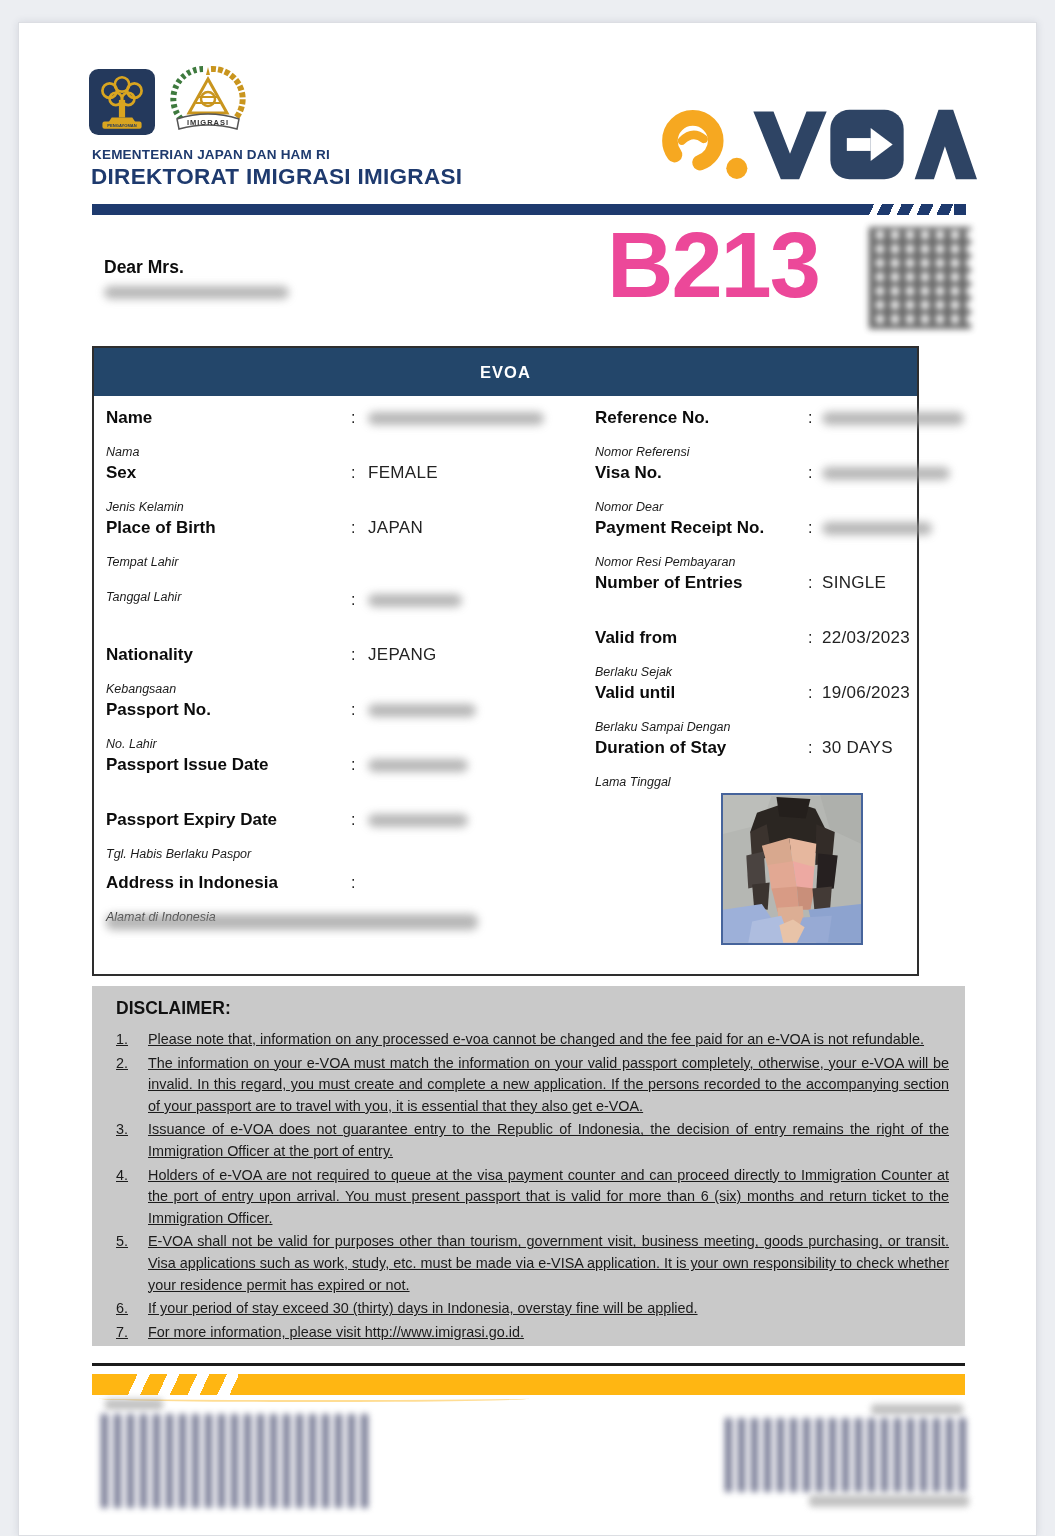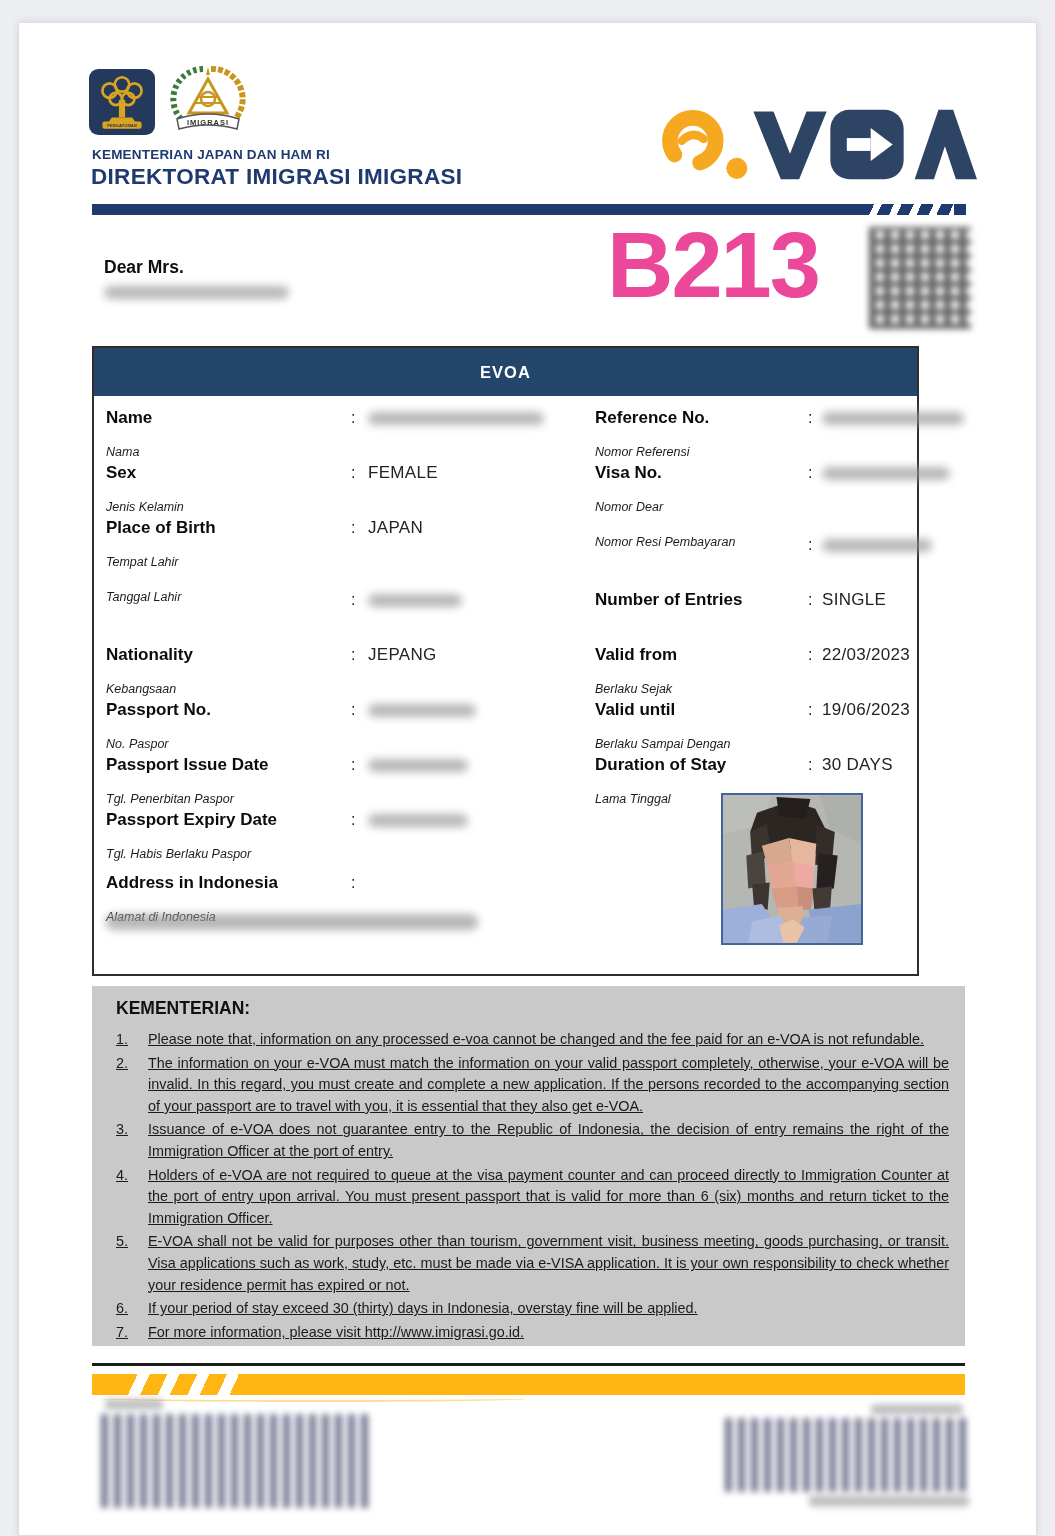--- a/index.html
+++ b/index.html
@@ -157,29 +157,28 @@
           </div>
       </div>
       <div class="frow">
         <div class="flabel">Nationality</div>
         <div class="fsub">Kebangsaan</div>
         <div class="fcolon">:</div>
         <div class="fval">JEPANG</div>
       </div>
       <div class="frow">
         <div class="flabel">Passport No.</div>
-        <div class="fsub">No. Paspor</div>
+        <div class="fsub">No. Lahir</div>
         <div class="fcolon">:</div>
         <div class="fval">
             <div class="blurbar" style="width:108px"></div>
           </div>
       </div>
       <div class="frow">
         <div class="flabel">Passport Issue Date</div>
-        <div class="fsub">Tgl. Penerbitan Paspor</div>
         <div class="fcolon">:</div>
         <div class="fval">
             <div class="blurbar" style="width:100px"></div>
           </div>
       </div>
       <div class="frow">
         <div class="flabel">Passport Expiry Date</div>
         <div class="fsub">Tgl. Habis Berlaku Paspor</div>
         <div class="fcolon">:</div>
         <div class="fval">
@@ -204,20 +203,21 @@
       </div>
       <div class="frow">
         <div class="flabel">Visa No.</div>
         <div class="fsub">Nomor Dear</div>
         <div class="fcolon">:</div>
         <div class="fval">
             <div class="blurbar" style="width:128px"></div>
           </div>
       </div>
       <div class="frow">
+        <div class="flabel">Payment Receipt No.</div>
         <div class="fsub">Nomor Resi Pembayaran</div>
         <div class="fcolon">:</div>
         <div class="fval">
             <div class="blurbar" style="width:110px"></div>
           </div>
       </div>
       <div class="frow">
         <div class="flabel">Number of Entries</div>
         <div class="fsub"></div>
         <div class="fcolon">:</div>
@@ -266,21 +266,21 @@
       <polygon points="56,116 82,114 84,140 58,142" fill="#dcae94"></polygon>
       <polygon points="0,118 40,112 52,130 30,152 0,152" fill="#9db0d9"></polygon>
       <polygon points="88,118 142,112 142,152 96,152" fill="#8da3cf"></polygon>
       <polygon points="30,130 60,124 70,152 26,152" fill="#aebddf"></polygon>
       <polygon points="82,126 112,124 108,152 72,152" fill="#97aad4"></polygon>
       <polygon points="58,134 72,128 84,136 76,152 62,152" fill="#e8c3a8"></polygon>
     </svg>
   </div>
 
   <div class="disclaimer">
-    <div class="dtitle">KEMENTERIAN:</div>
+    <div class="dtitle">DISCLAIMER:</div>
     <div class="dlist">
       <div class="ditem">
           <div class="dtext">Please note that, information on any processed e-voa cannot be changed and the fee paid for an e-VOA is not refundable.</div>
         </div>
       <div class="ditem">
           <div class="dtext">The information on your e-VOA must match the information on your valid passport completely, otherwise, your e-VOA will be invalid. In this regard, you must create and complete a new application. If the persons recorded to the accompanying section of your passport are to travel with you, it is essential that they also get e-VOA.</div>
         </div>
       <div class="ditem">
           <div class="dtext">Issuance of e-VOA does not guarantee entry to the Republic of Indonesia, the decision of entry remains the right of the Immigration Officer at the port of entry.</div>
         </div>

